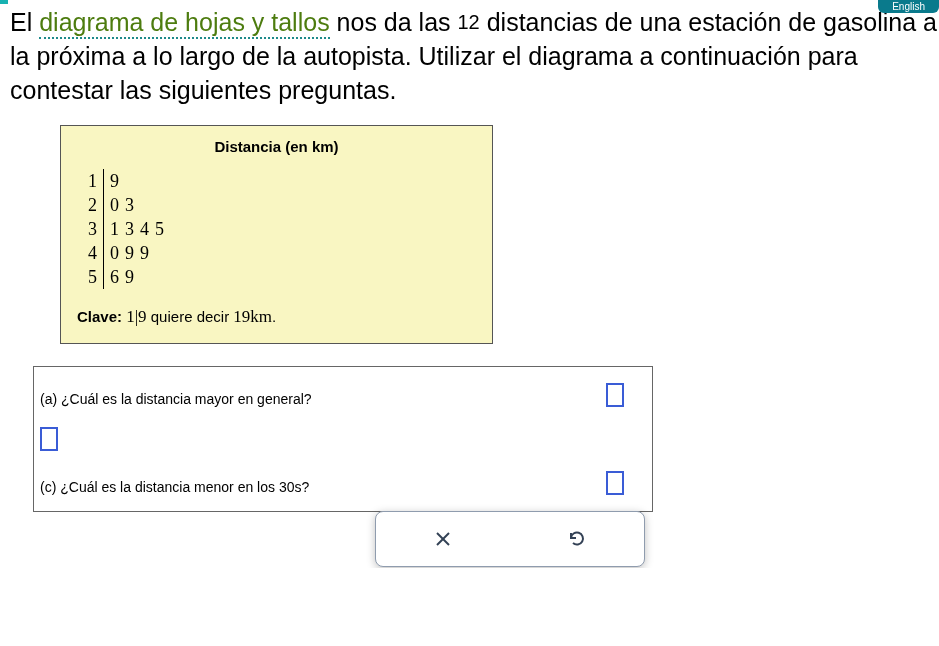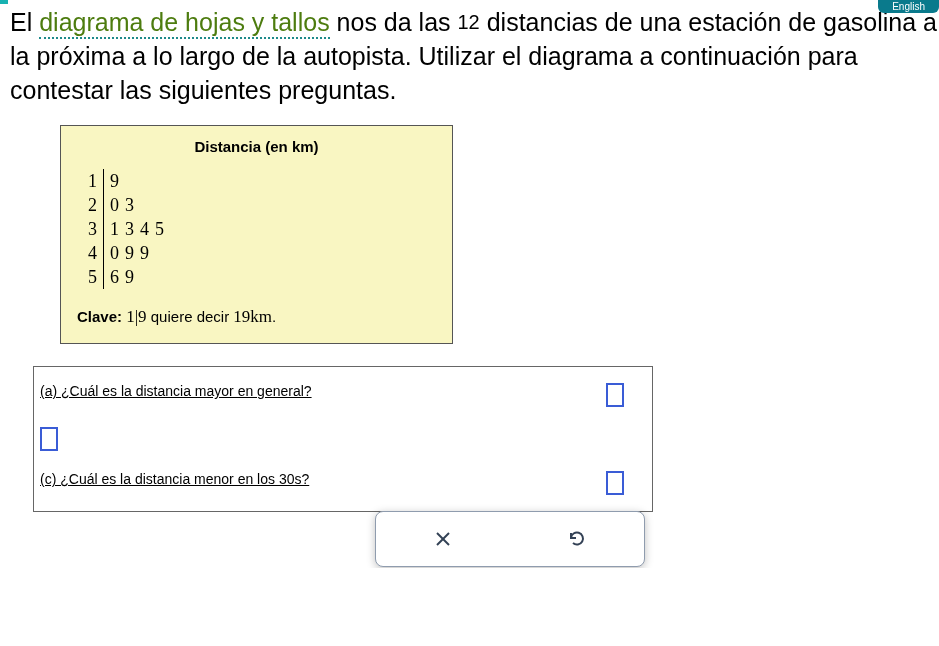--- a/index.html
+++ b/index.html
@@ -39,21 +39,21 @@
     color: #4d7c0f;
     border-bottom: 2px dotted #1e8a8a;
     padding-bottom: 1px;
   }
   .sup12 {
     font-size: 20px;
     vertical-align: 2px;
   }
   .stem-box {
     margin: 18px 0 0 60px;
-    width: 393px;
+    width: 433px;
     background: #f9f6c2;
     border: 1px solid #555;
     padding: 12px 16px 16px 16px;
   }
   .stem-title {
     text-align: center;
     font-weight: bold;
     font-size: 15px;
     margin-bottom: 14px;
   }
@@ -74,24 +74,23 @@
   .clave .serif { font-family: "Times New Roman", serif; font-size: 17px; }
 
   .qa-box {
     margin: 22px 0 0 33px;
     border: 1px solid #666;
     width: 620px;
     padding: 6px 0 6px 0;
   }
   .qa-row {
     display: flex;
-    align-items: flex-start;
+    align-items: flex-end;
     justify-content: space-between;
     padding: 10px 20px 10px 6px;
-    text-decoration: underline;
   }
   .qa-label {
     font-size: 14px;
     color: #000;
   }
   .answer-input {
     width: 18px;
     height: 24px;
     border: 2px solid #3a5cd6;
     background: #fff;

